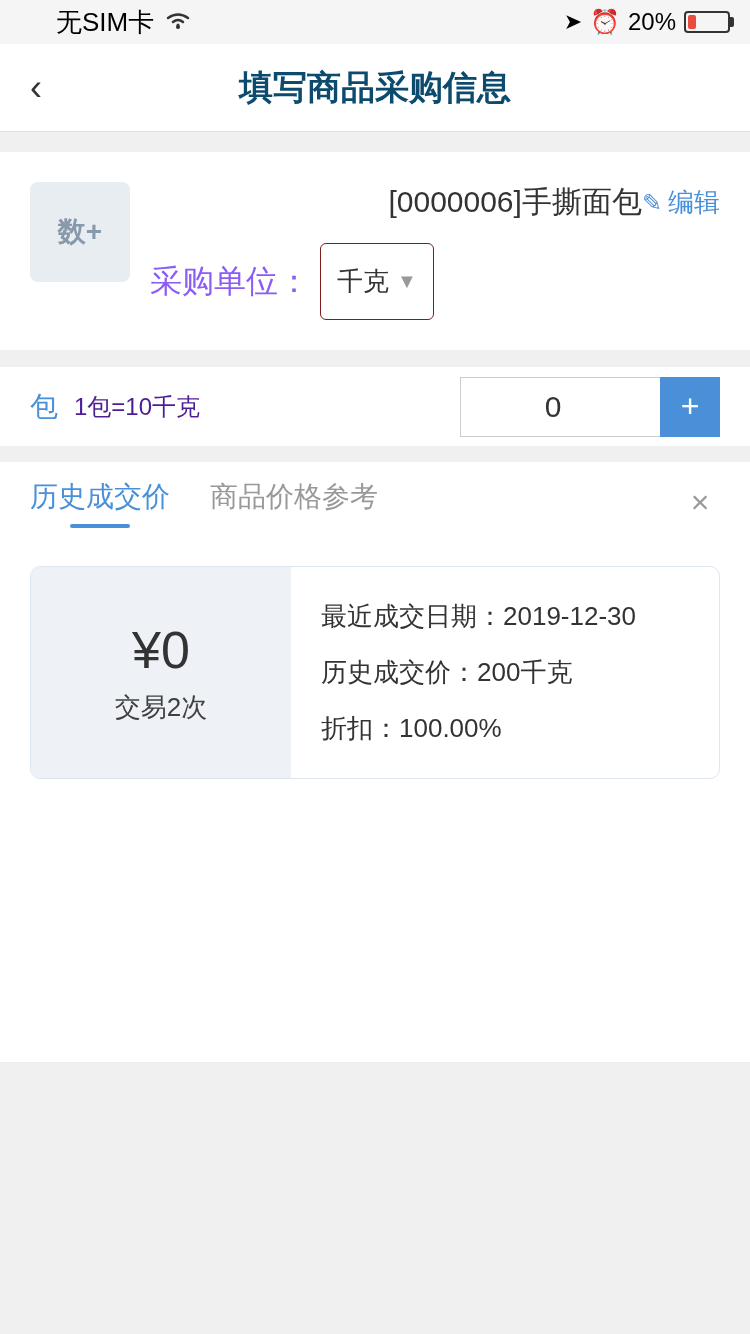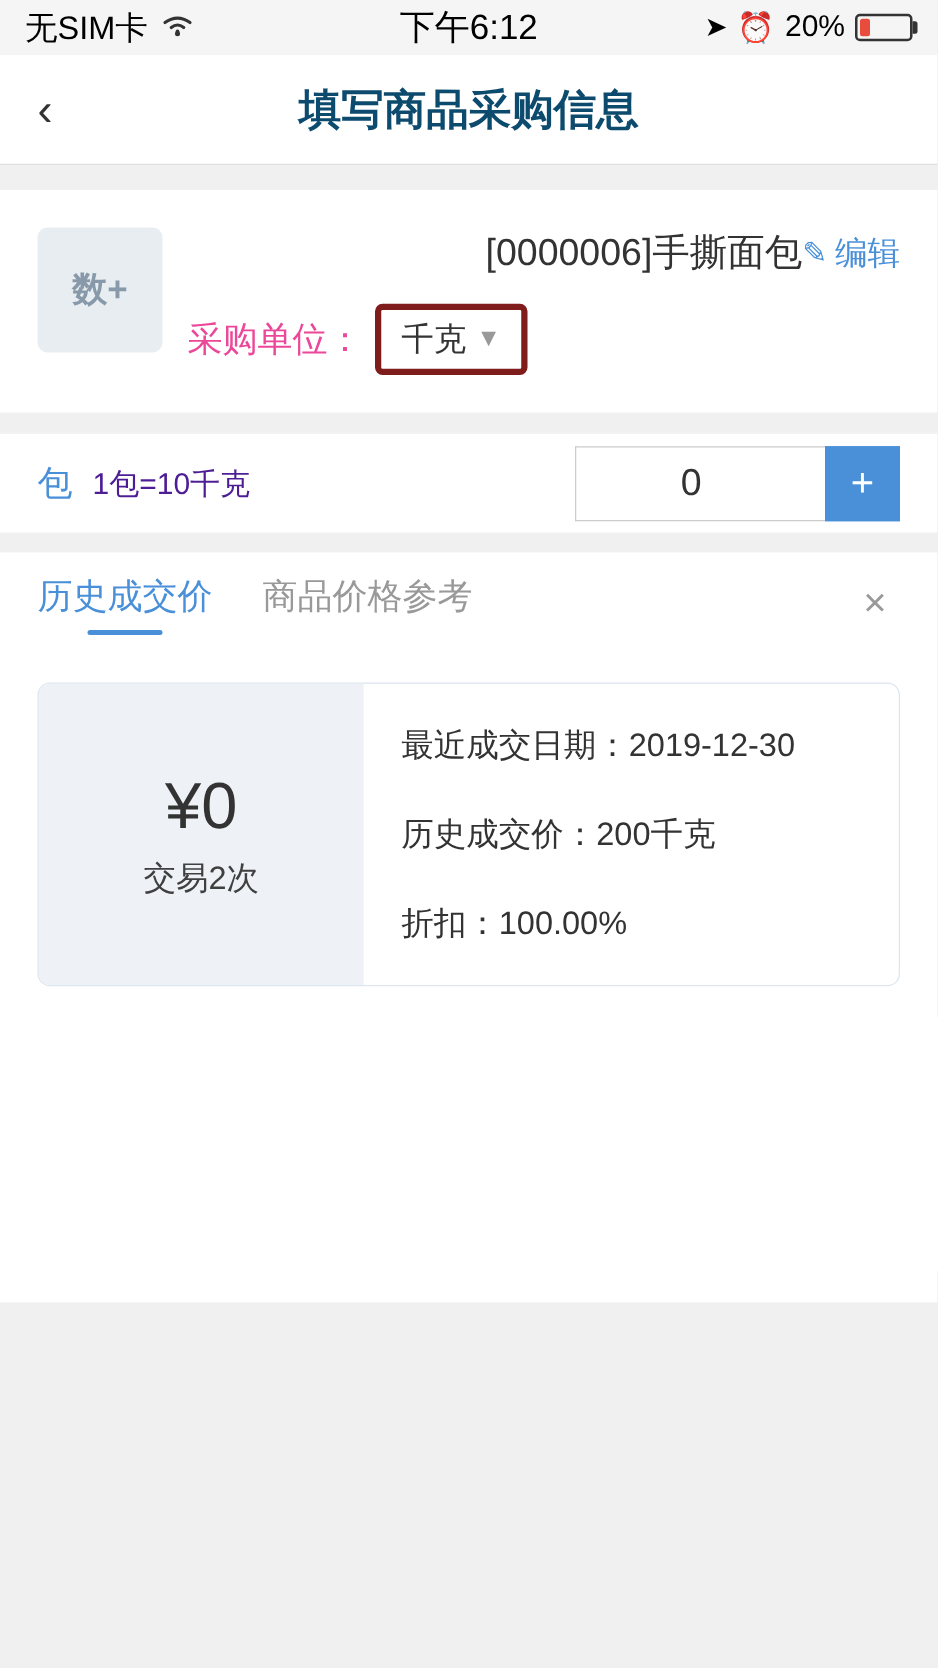--- a/index.html
+++ b/index.html
@@ -22,20 +22,21 @@
       justify-content: space-between;
       padding: 0 20px;
       font-size: 26px;
     }
     .status-left {
       display: flex;
       align-items: center;
       gap: 10px;
       font-size: 26px;
       font-weight: 500;
+      margin-left: 36px;
     }
     .status-center {
       font-size: 28px;
       font-weight: 500;
       position: absolute;
       left: 50%;
       transform: translateX(-50%);
     }
     .status-right {
       display: flex;
@@ -146,29 +147,29 @@
     .edit-icon {
       font-size: 24px;
     }
     .purchase-unit-row {
       display: flex;
       align-items: center;
       justify-content: space-between;
       margin-top: 20px;
     }
     .purchase-unit-label {
-      font-size: 28px;
-      color: #ec4899;
+      font-size: 32px;
+      color: #8b5cf6;
     }
     .unit-select {
       display: flex;
       align-items: center;
-      border: 5px solid #7f1d1d;
+      border: 1px solid #7f1d1d;
       border-radius: 6px;
-      padding: 6px 16px;
+      padding: 20px 16px;
       font-size: 26px;
       color: #333;
       gap: 8px;
       cursor: pointer;
       background: #fff;
     }
     .unit-arrow {
       font-size: 20px;
       color: #999;
     }
@@ -322,21 +323,21 @@
     }
     .card-trade-count {
       font-size: 26px;
       color: #404040;
     }
     .card-right {
       flex: 1;
       padding: 30px 30px;
       display: flex;
       flex-direction: column;
-      gap: 32px;
+      gap: 17px;
       justify-content: center;
     }
     .card-detail-row {
       font-size: 26px;
       color: #333;
       line-height: 1.5;
     }
 
     
     .content-area {
@@ -352,21 +353,20 @@
     <span>无SIM卡</span>
     <span>
       <svg width="28" height="22" viewBox="0 0 28 22" fill="none">
         <path d="M14 16 Q14 16 14 18" stroke="#333" stroke-width="3" stroke-linecap="round"></path>
         <path d="M9 13 Q14 9 19 13" stroke="#333" stroke-width="2.5" fill="none" stroke-linecap="round"></path>
         <path d="M4 9 Q14 2 24 9" stroke="#333" stroke-width="2.5" fill="none" stroke-linecap="round"></path>
         <circle cx="14" cy="18" r="2" fill="#333"></circle>
       </svg>
     </span>
   </div>
-  <div class="status-center">下午6:12</div>
   <div class="status-right">
     <span style="font-size:22px;">➤</span>
     <span style="font-size:24px;">⏰</span>
     <span style="font-size:24px;">20%</span>
     <div class="battery-icon">
       <div class="battery-fill"></div>
     </div>
   </div>
 </div>
 

